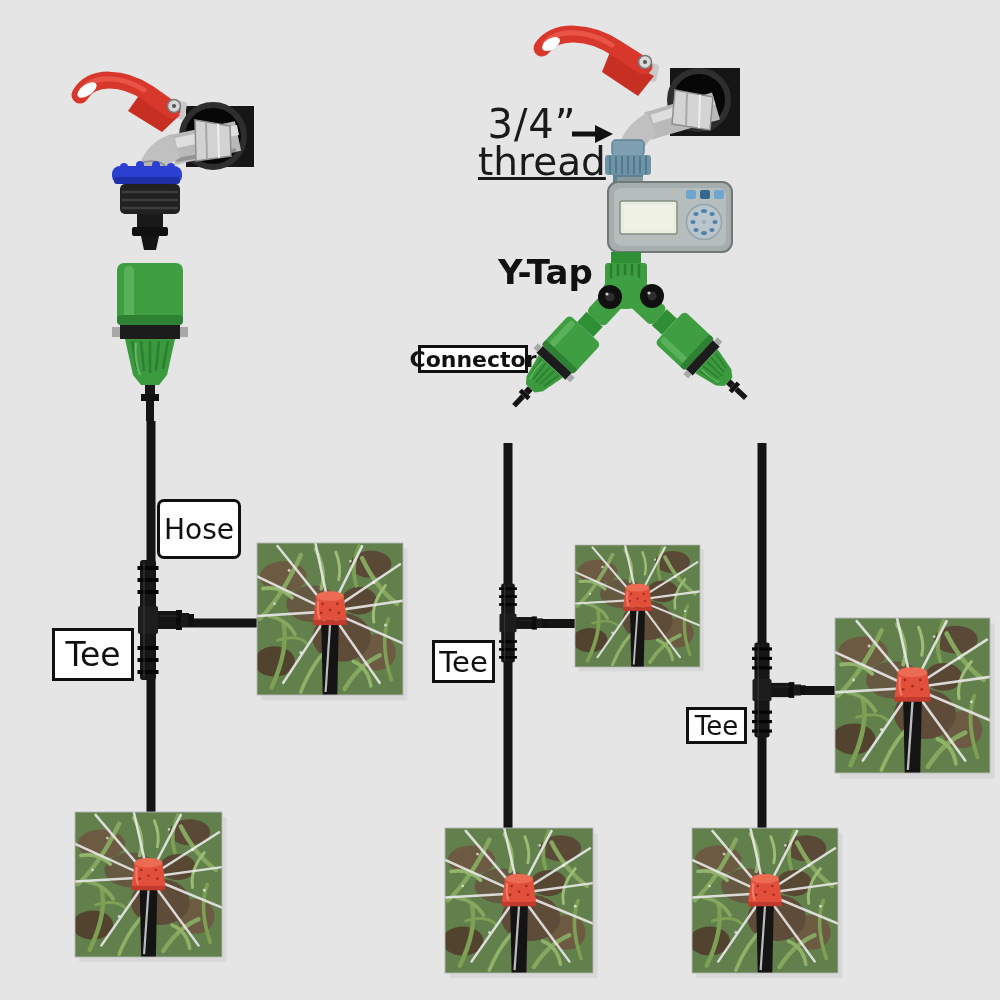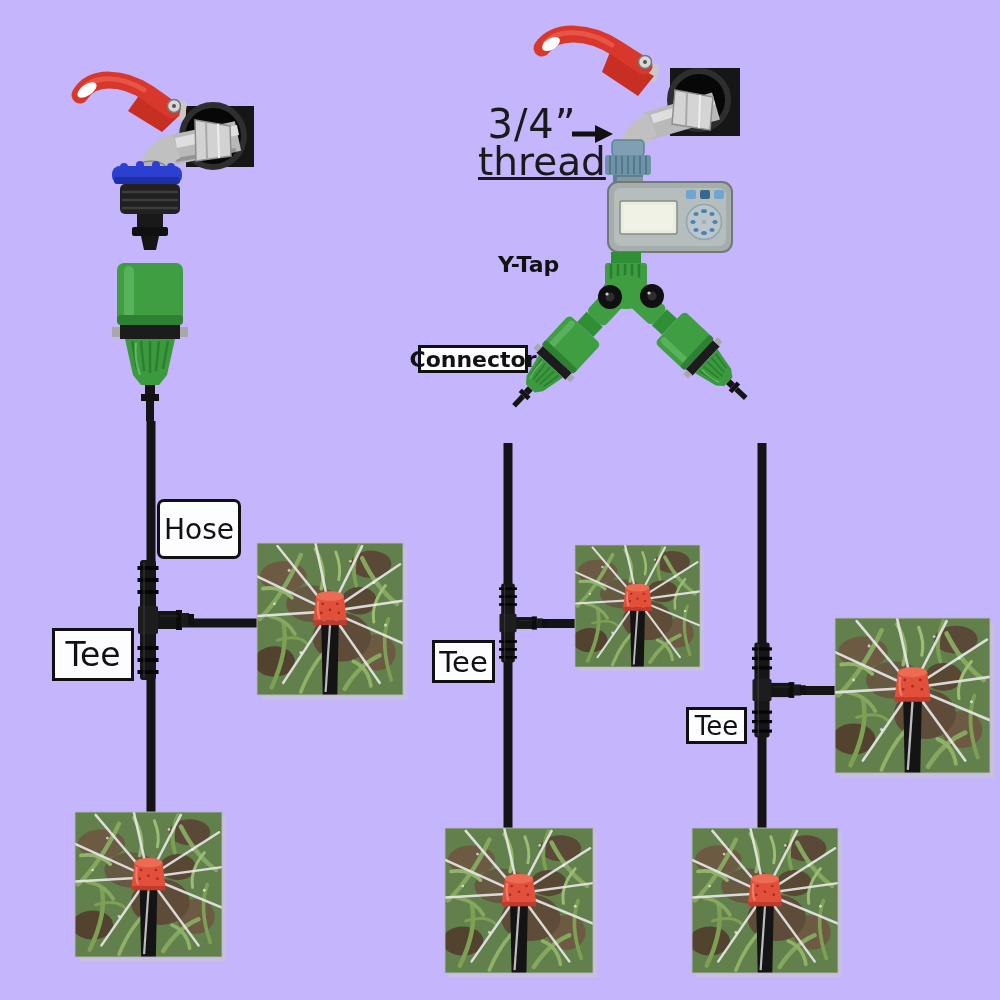--- a/index.html
+++ b/index.html
@@ -1,40 +1,40 @@
 <!DOCTYPE html>
 <html><head>
 <meta charset="utf-8">
 <style>
   html,body{margin:0;padding:0;}
   .stage{
     position:relative;
     width:1000px;height:1000px;
-    background:#c4b5fd;
+    background:#e5e5e5;
     overflow:hidden;
     font-family:"DejaVu Sans", sans-serif;
   }
   .stage svg.art{position:absolute;left:0;top:0;}
   .lbl{
     position:absolute;
     box-sizing:border-box;
     display:flex;align-items:center;justify-content:center;
     color:#111;
     background:rgba(255,255,255,.96);
     white-space:nowrap;
   }
   .boxed{border:3px solid #101010;margin-top:36px;}
   .plain{background:transparent;}
   .thread-ann{
     position:absolute;left:478px;top:104px;width:108px;
     text-align:center;color:#1a1a1a;background:transparent;
   }
   .thread-ann .l1{font-size:40px;line-height:1.0;letter-spacing:1px;}
   .thread-ann .l2{font-size:39px;line-height:1.0;margin-top:-2px;text-decoration:underline;}
-  .ytap{left:498px;top:252px;font-size:22px;font-weight:600;letter-spacing:0px;}
+  .ytap{left:498px;top:252px;font-size:34px;font-weight:600;letter-spacing:0px;}
   .connector{left:418px;top:309px;width:110px;height:28px;font-size:22px;font-weight:600;}
   .hose{left:157px;top:463px;width:84px;height:60px;font-size:28px;border-radius:7px;}
   .tee0{left:52px;top:592px;width:82px;height:53px;font-size:33px;}
   .tee1{left:432px;top:604px;width:63px;height:43px;font-size:29px;}
   .tee2{left:686px;top:671px;width:61px;height:37px;font-size:26px;}
 </style>
 </head>
 <body>
 
 <div class="stage">

